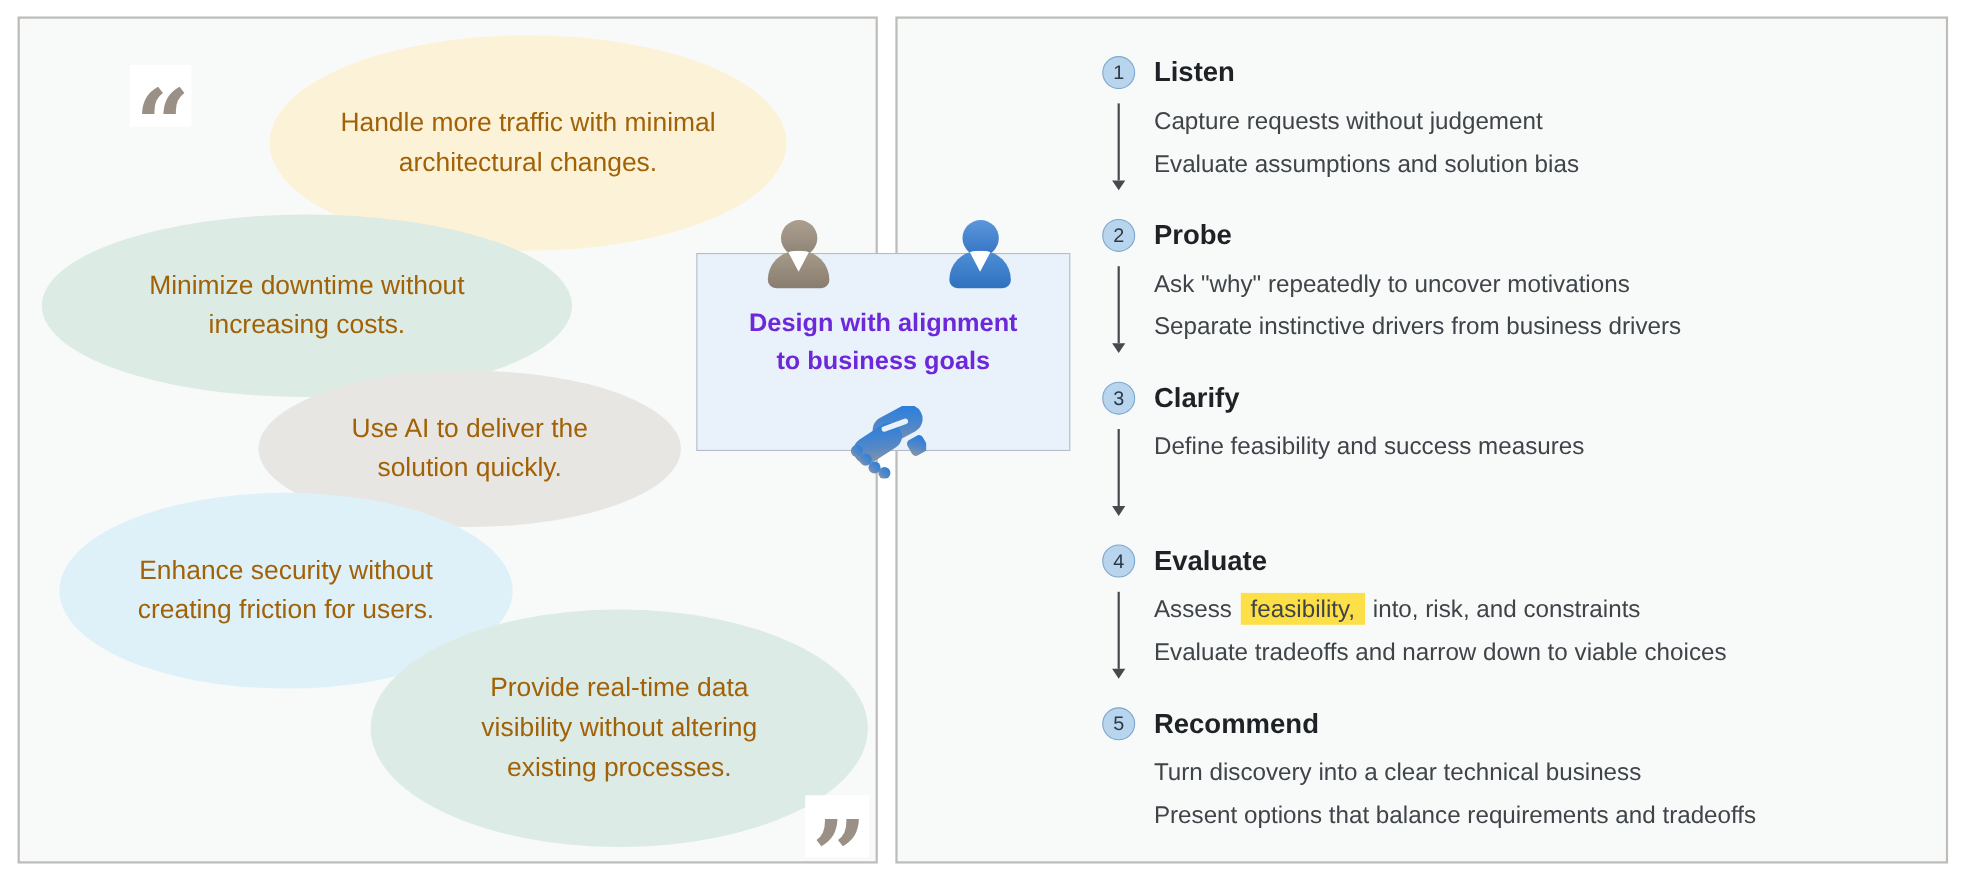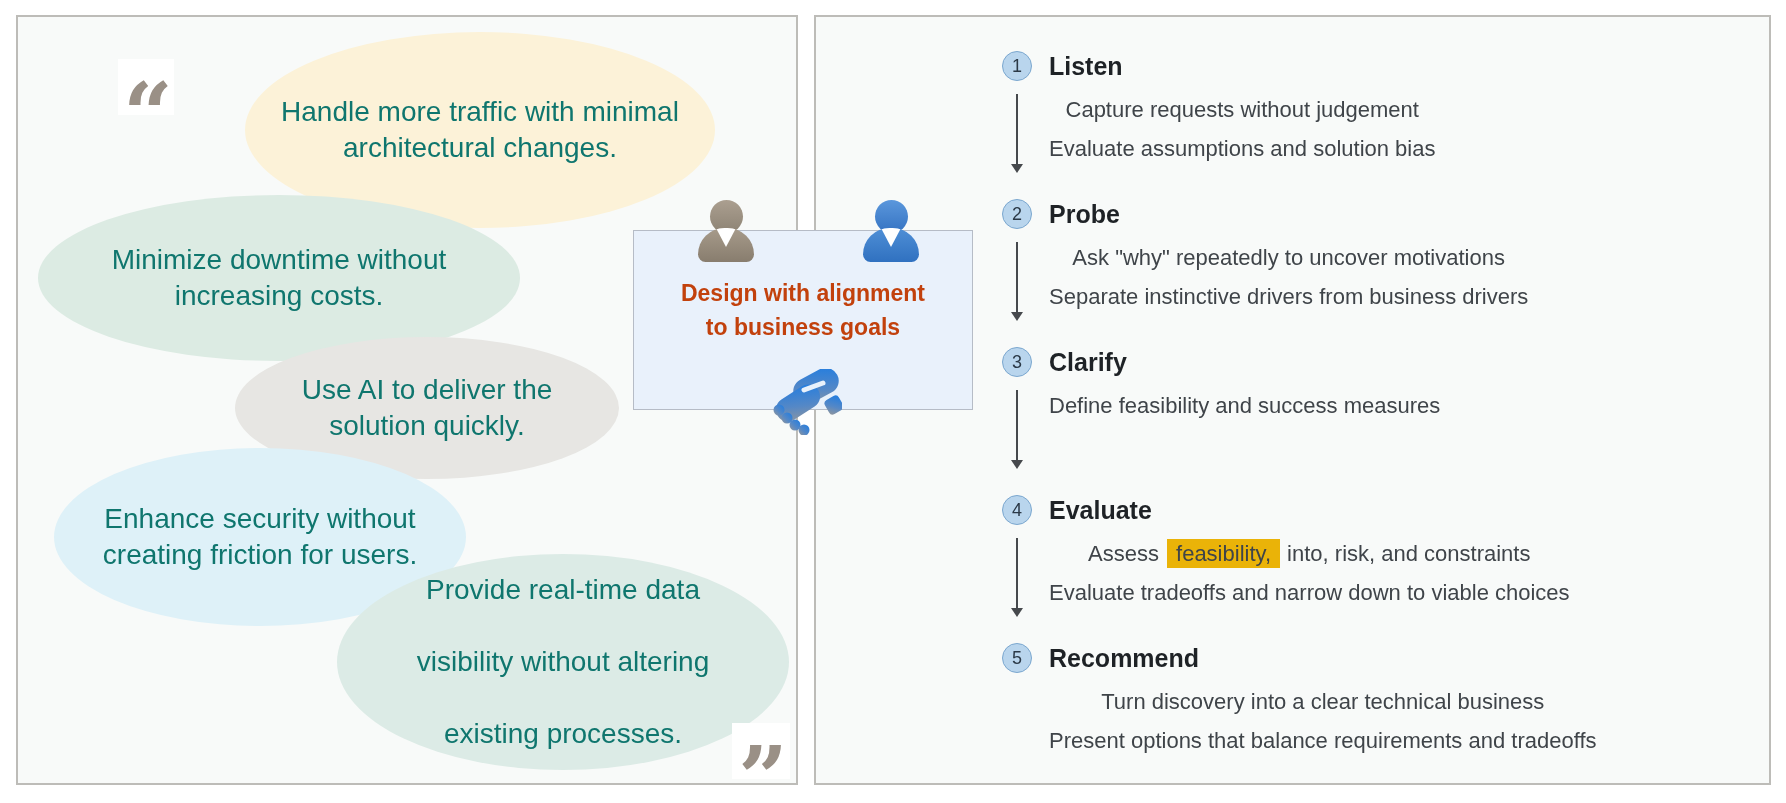--- a/index.html
+++ b/index.html
@@ -13,33 +13,33 @@
 
   
   .quote-box{position:absolute;background:#ffffff;display:flex;justify-content:center;overflow:visible;}
   .quote-open-box{left:100px;top:42px;width:56px;height:56px;}
   .quote-close-box{left:714px;top:706px;width:58px;height:56px;}
   .quote-glyph{font-family:"DejaVu Serif","Liberation Serif",serif;font-weight:bold;color:#9a9086;
                font-size:86px;line-height:110px;letter-spacing:-4px;}
 
   
   .bubble{position:absolute;border-radius:50%;display:flex;flex-direction:column;justify-content:center;
-          align-items:center;text-align:center;color:#0f766e;font-size:28px;line-height:36px;}
+          align-items:center;text-align:center;color:#a16207;font-size:24px;line-height:36px;}
   .bubble span{display:block;white-space:nowrap;}
   .bubble-1{left:227px;top:15px;width:470px;height:196px;}
   .bubble-2{left:20px;top:178px;width:482px;height:166px;}
   .bubble-3{left:217px;top:320px;width:384px;height:142px;}
   .bubble-4{left:36px;top:431px;width:412px;height:178px;}
   .bubble-5{left:319px;top:537px;width:452px;height:216px;}
 
   
   .card{position:absolute;left:633px;top:230px;width:340px;height:180px;background:#e9f1fb;
         border:1px solid #b6bcc6;box-sizing:border-box;z-index:5;}
   .card-title{position:absolute;left:0;top:45px;width:100%;text-align:center;font-weight:bold;
-              font-size:23px;line-height:34px;color:#c2410c;}
+              font-size:23px;line-height:34px;color:#6d28d9;}
   .card-title span{display:block;}
 
   .person{position:absolute;width:56px;height:64px;top:-31px;}
   .person-gray{left:64px;}
   .person-blue{left:229px;}
   .person .head{width:33px;height:33px;border-radius:50%;margin:0 auto;}
   .person .torso{position:relative;margin-top:-5px;width:56px;height:34px;
                  border-radius:28px 28px 8px 8px;overflow:hidden;}
   .person .notch{position:absolute;top:0;left:50%;transform:translateX(-50%);width:0;height:0;
                  border-left:10px solid transparent;border-right:10px solid transparent;
@@ -51,23 +51,23 @@
 
   .handshake{position:absolute;left:132px;top:138px;width:76px;height:66px;}
 
   
   .step{position:absolute;left:186px;}
   .step-head{display:flex;align-items:center;gap:17px;height:34px;}
   .step-badge{width:30px;height:30px;border-radius:50%;background:#b9d5ed;border:1.5px solid #7ba7cf;
               box-sizing:border-box;display:flex;align-items:center;justify-content:center;
               font-size:18px;color:#2b3947;}
   .step-title{font-weight:bold;font-size:25px;color:#1e2226;white-space:nowrap;}
-  .step-lines{margin-left:47px;margin-top:11px;display:grid;gap:7px;text-align:center;}
+  .step-lines{margin-left:47px;margin-top:11px;display:grid;gap:7px;}
   .step-line{font-size:22px;line-height:32px;color:#3f4449;white-space:nowrap;}
-  .hl{background:#eab308;padding:2px 9px;margin-left:8px;margin-right:1px;}
+  .hl{background:#fde047;padding:2px 9px;margin-left:8px;margin-right:1px;}
 
   .flow-arrow{position:absolute;left:200px;width:2px;height:70px;background:#46494d;}
   .flow-arrow::after{content:"";position:absolute;bottom:-9px;left:-5px;width:0;height:0;
                      border-left:6px solid transparent;border-right:6px solid transparent;
                      border-top:9px solid #46494d;}
   .step-1{top:32px;}  .arrow-1{top:77px;}
   .step-2{top:180px;} .arrow-2{top:225px;}
   .step-3{top:328px;} .arrow-3{top:373px;}
   .step-4{top:476px;} .arrow-4{top:521px;}
   .step-5{top:624px;}
@@ -95,21 +95,21 @@
     <div class="bubble bubble-3" style="background-color: rgb(231, 230, 227);">
       <span>Use AI to deliver the</span>
       <span>solution quickly.</span>
     </div>
 
     <div class="bubble bubble-4" style="background-color: rgb(222, 241, 248); text-align: right;">
       <span>Enhance security without</span>
       <span>creating friction for users.</span>
     </div>
 
-    <div class="bubble bubble-5" style="background-color: rgb(220, 235, 230); gap: 36px;">
+    <div class="bubble bubble-5" style="background-color: rgb(220, 235, 230);">
       <span>Provide real-time data</span>
       <span>visibility without altering</span>
       <span>existing processes.</span>
     </div>
 
     <div class="quote-box quote-close-box">
       <span class="quote-glyph">”</span>
     </div>
   </div>
 

